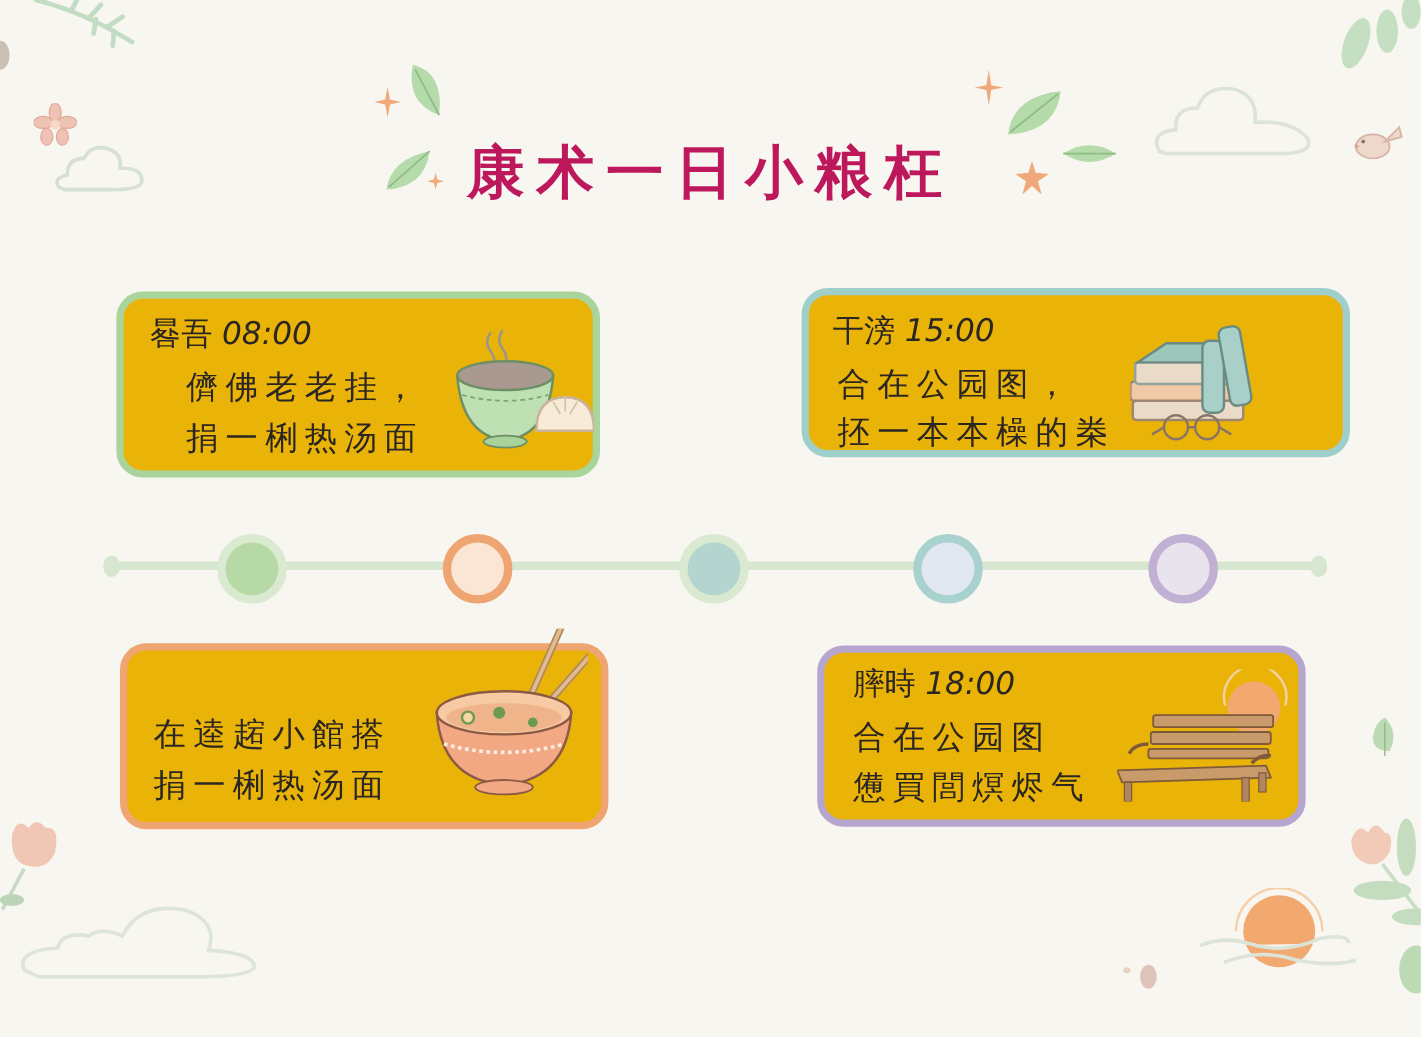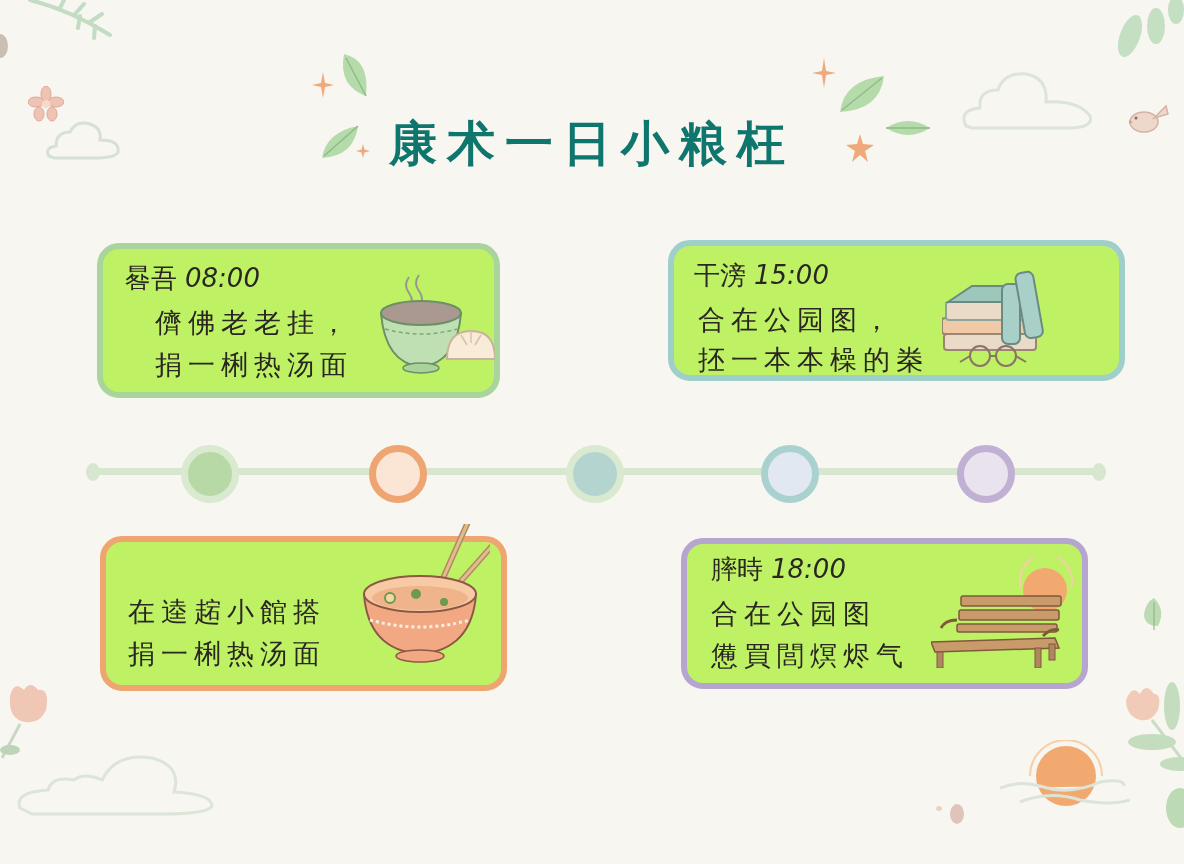--- a/index.html
+++ b/index.html
@@ -5,25 +5,25 @@
   html, body { margin: 0; padding: 0; }
   body {
     width: 1184px; height: 864px; overflow: hidden; position: relative;
     background: #f8f6f0;
     font-family: "DejaVu Sans", "Liberation Sans", sans-serif;
     color: #2a2622;
   }
   .abs { position: absolute; }
   .title {
     position: absolute; left: 0; width: 1184px; top: 80px; text-align: center;
-    font-size: 48px; font-weight: bold; letter-spacing: 10px; color: #0f766e;
+    font-size: 48px; font-weight: bold; letter-spacing: 10px; color: #be185d;
     font-family: "DejaVu Serif", "Liberation Serif", serif;
   }
   .card {
-    position: absolute; background: #bef264; border-radius: 22px; border-style: solid; border-width: 6px;
+    position: absolute; background: #eab308; border-radius: 22px; border-style: solid; border-width: 6px;
     box-sizing: border-box;
   }
   .card-head { position: absolute; font-size: 26px; white-space: nowrap; }
   .card-head .time { font-style: italic; margin-left: 8px; font-family: "DejaVu Sans", sans-serif; }
   .card-line { position: absolute; font-size: 27px; letter-spacing: 6px; white-space: nowrap; }
   .timeline-line {
     position: absolute; left: 92px; top: 468px; width: 1006px; height: 7px; background: #d7e6cf; border-radius: 4px;
   }
   .tl-end { position: absolute; width: 14px; height: 18px; border-radius: 50%; background: #d7e6cf; top: 463px; }
   .node {

